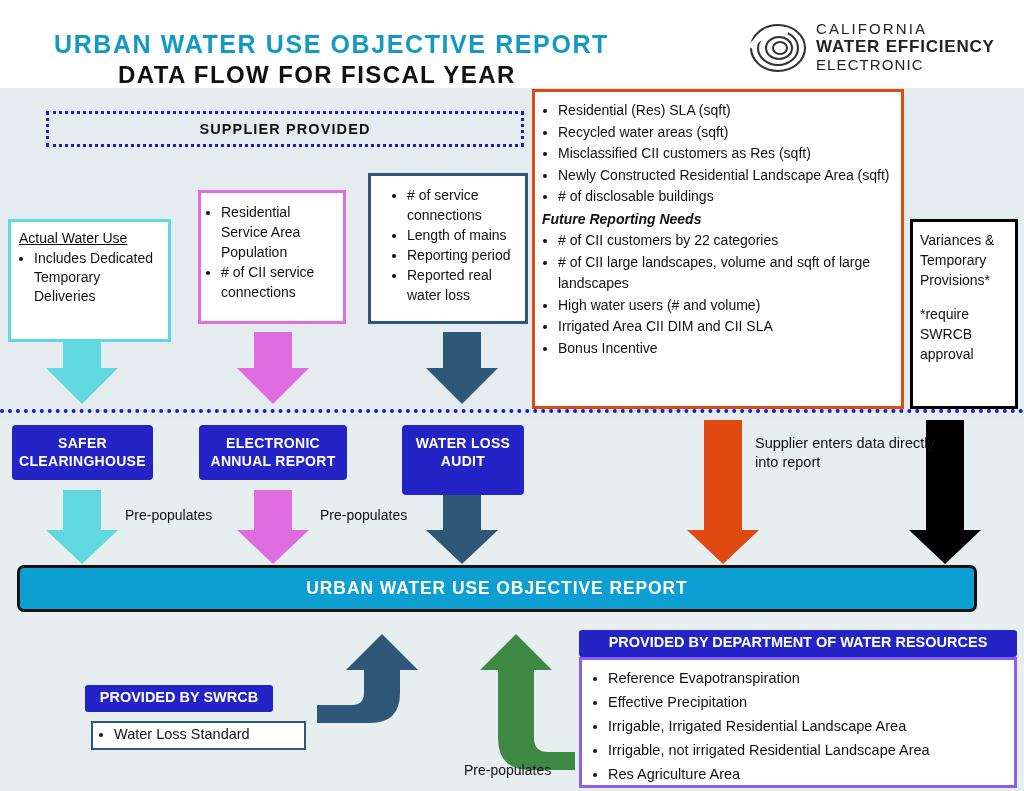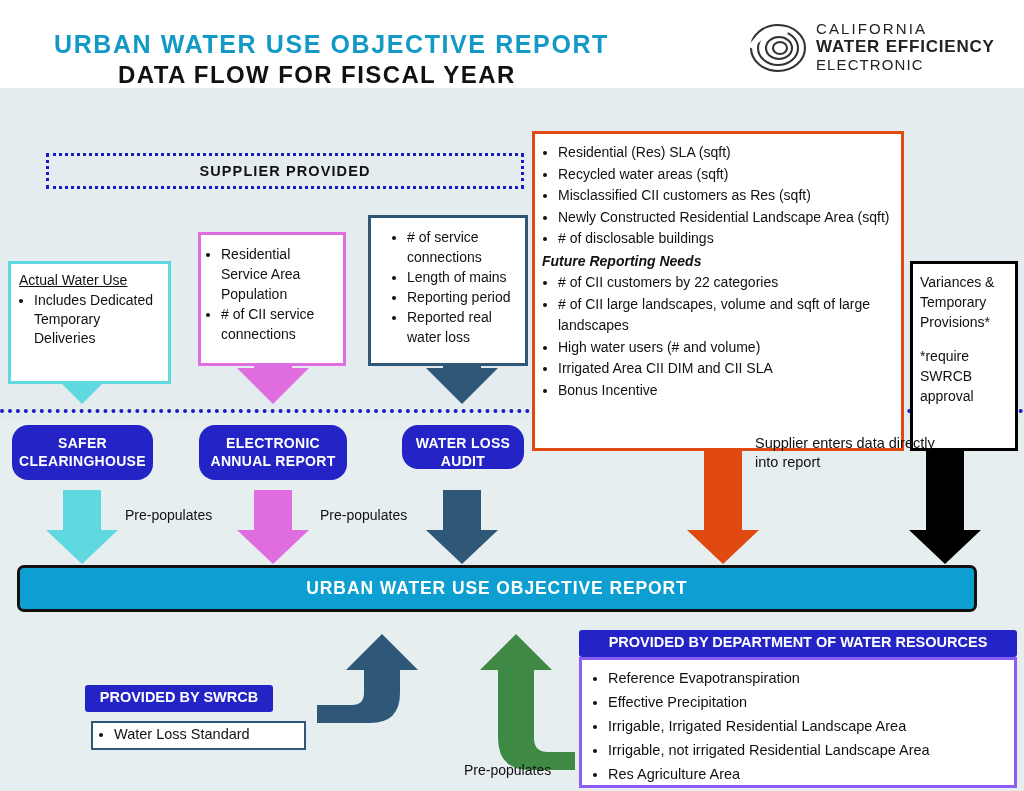--- a/index.html
+++ b/index.html
@@ -82,21 +82,20 @@
     left: 0; top: 409px;
     width: 1024px;
     border-top: 4px dotted #1b1bc9;
   }
 
   
   .box {
     position: absolute;
     box-sizing: border-box;
     background: #ffffff;
-    margin-top: 42px;
   }
   .box ul {
     margin: 0;
     padding-left: 17px;
     list-style: disc;
   }
   .box li { margin: 0; }
 
   .supplier-provided {
     left: 46px; top: 111px;
@@ -174,40 +173,40 @@
   }
 
   
   .pill {
     position: absolute;
     box-sizing: border-box;
     background: #2323c6;
     color: #ffffff;
     font-weight: bold;
     text-align: center;
-    border-radius: 16px;
+    border-radius: 4px;
     letter-spacing: 0.3px;
   }
   .pill-safer {
     left: 12px; top: 425px;
     width: 141px; height: 55px;
     font-size: 14px;
     line-height: 18px;
     padding-top: 9px;
   }
   .pill-ear {
     left: 199px; top: 425px;
     width: 148px; height: 55px;
     font-size: 14px;
     line-height: 18px;
     padding-top: 9px;
   }
   .pill-wla {
     left: 402px; top: 425px;
-    width: 122px; height: 44px;
+    width: 122px; height: 70px;
     font-size: 14px;
     line-height: 18px;
     padding-top: 9px;
   }
 
   .supplier-enters {
     position: absolute;
     left: 755px; top: 434px;
     width: 190px;
     font-size: 14.5px;

